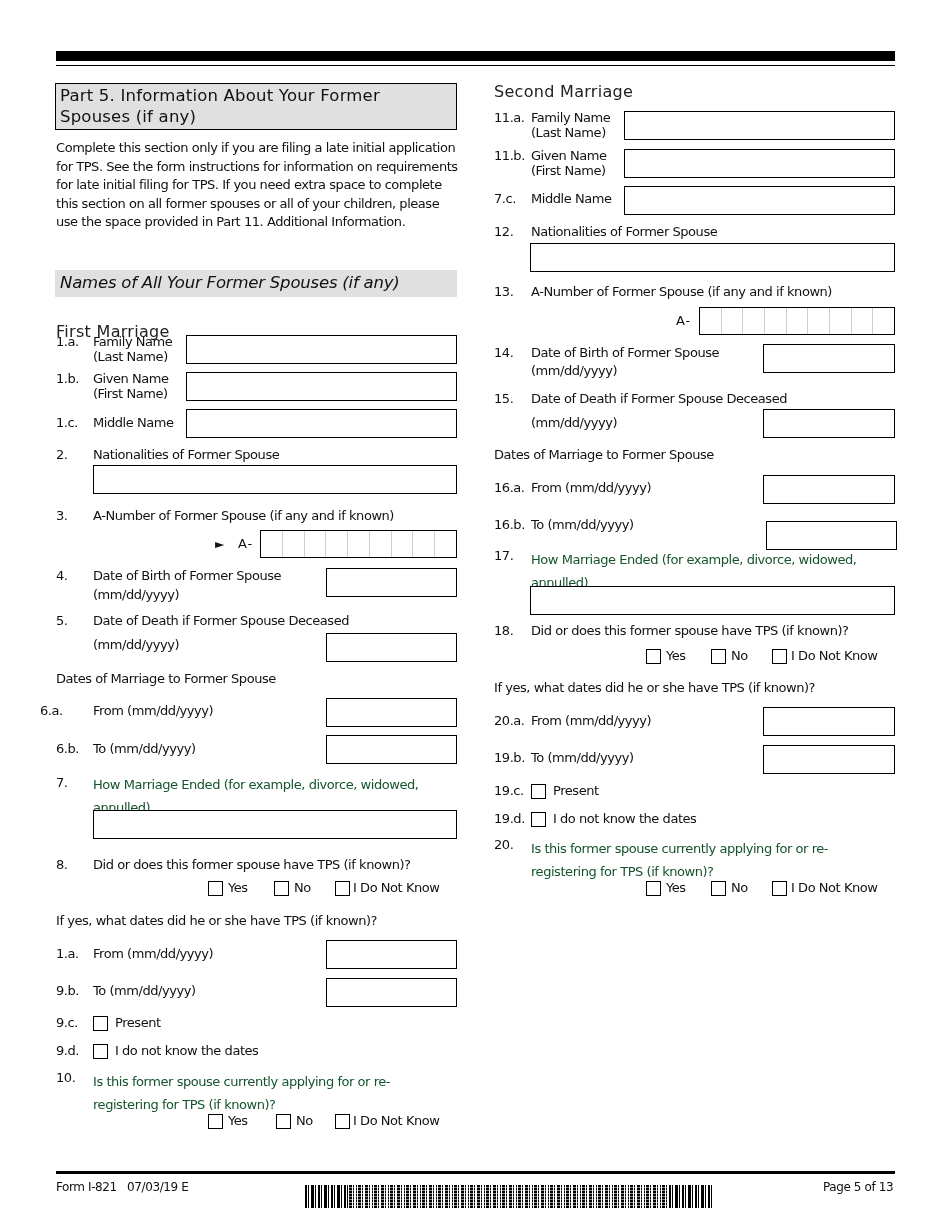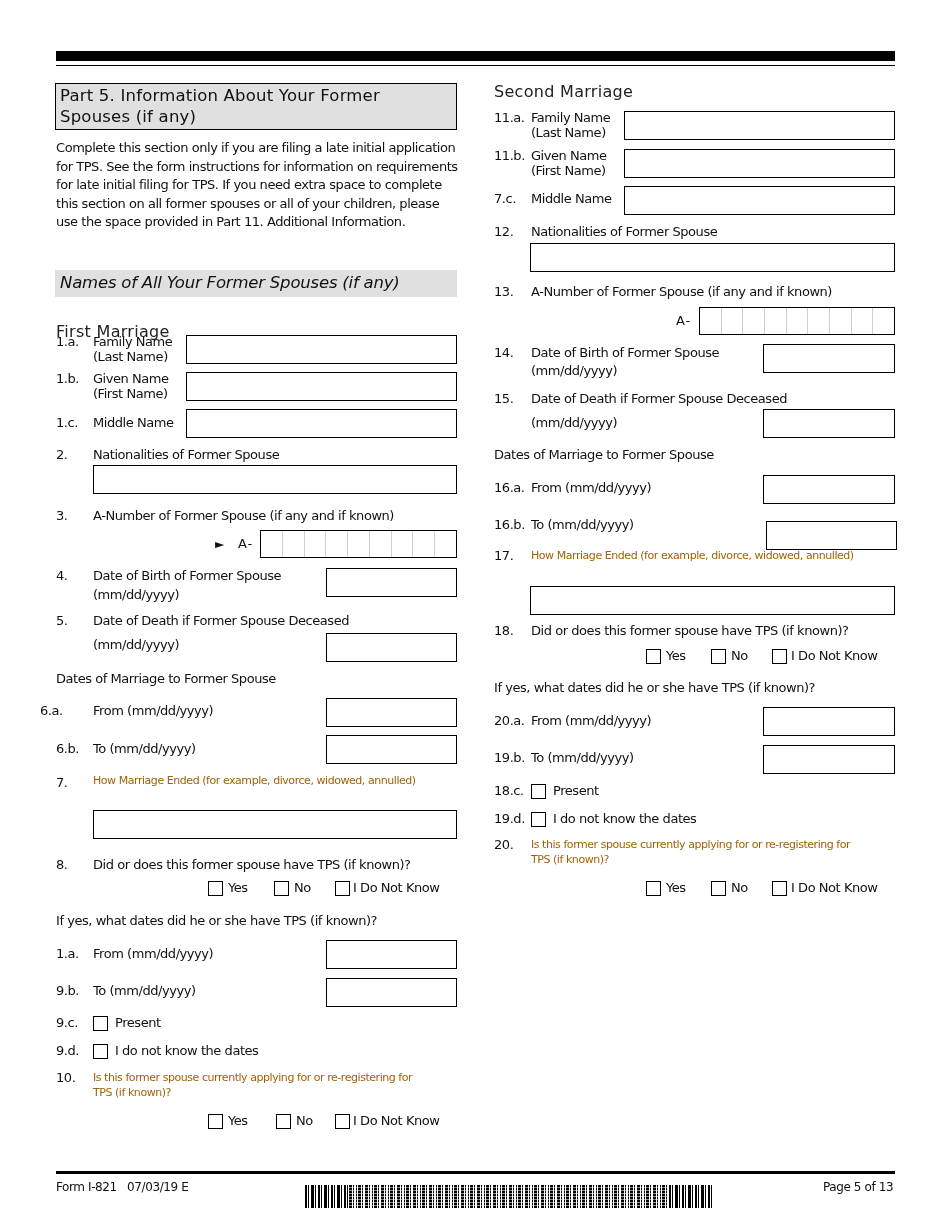--- a/index.html
+++ b/index.html
@@ -1,19 +1,19 @@
 <!DOCTYPE html>
 <html><head>
 <meta charset="utf-8">
 <style>
   html, body { margin: 0; padding: 0; background: #ffffff; }
   body { width: 950px; height: 1230px; position: relative; overflow: hidden;
          font-family: "DejaVu Sans", "Liberation Sans", sans-serif; color: #111; }
   .t { position: absolute; font-size: 13px; line-height: 15px; letter-spacing: -0.45px; white-space: nowrap; color: #111; }
-  .t2 { position: absolute; font-size: 11px; line-height: 15px; letter-spacing: -0.45px; color: #a16207; }
+  .t2 { position: absolute; font-size: 13px; line-height: 23px; letter-spacing: -0.45px; color: #14532d; }
   .box { position: absolute; border: 1px solid #000; background: #fff; box-sizing: border-box; }
   .cb { position: absolute; width: 15px; height: 15px; border: 1px solid #000; box-sizing: border-box; background: #fff; }
   .anum { position: absolute; border: 1px solid #000; box-sizing: border-box; display: flex; background:#fff; }
   .anum span { flex: 1; border-right: 1px solid #cfcfcf; }
   .anum span:last-child { border-right: none; }
   .topbar { position: absolute; left: 56px; width: 839px; top: 51px; height: 10px; background: #000; }
   .topline { position: absolute; left: 56px; width: 839px; top: 65px; height: 1px; background: #000; }
   .botline { position: absolute; left: 56px; width: 839px; top: 1171px; height: 3px; background: #000; }
   .part-head { position: absolute; left: 55px; top: 83px; width: 402px; height: 47px; box-sizing: border-box;
                border: 1px solid #000; background: #e0e0e0; padding: 1px 4px; font-size: 16.5px; line-height: 21px; letter-spacing: 0.2px; }
@@ -211,21 +211,21 @@
 <div class="t" style="left:494px;top:680px;">If yes, what dates did he or she have TPS (if known)?</div>
 
 <div class="t" style="left:494px;top:713px;">20.a.</div>
 <div class="t" style="left:531px;top:713px;">From (mm/dd/yyyy)</div>
 <div class="box" style="left:763px;top:707px;width:132px;height:29px;"></div>
 
 <div class="t" style="left:494px;top:750px;">19.b.</div>
 <div class="t" style="left:531px;top:750px;">To (mm/dd/yyyy)</div>
 <div class="box" style="left:763px;top:745px;width:132px;height:29px;"></div>
 
-<div class="t" style="left:494px;top:783px;">18.c.</div>
+<div class="t" style="left:494px;top:783px;">19.c.</div>
 <div class="cb" style="left:531px;top:784px;"></div>
 <div class="t" style="left:553px;top:783px;">Present</div>
 
 <div class="t" style="left:494px;top:811px;">19.d.</div>
 <div class="cb" style="left:531px;top:812px;"></div>
 <div class="t" style="left:553px;top:811px;">I do not know the dates</div>
 
 <div class="t" style="left:494px;top:837px;">20.</div>
 <div class="t2" style="left:531px;top:837px;width:330px;">Is this former spouse currently applying for or re-registering for TPS (if known)?</div>
 <div class="cb" style="left:646px;top:881px;"></div>

